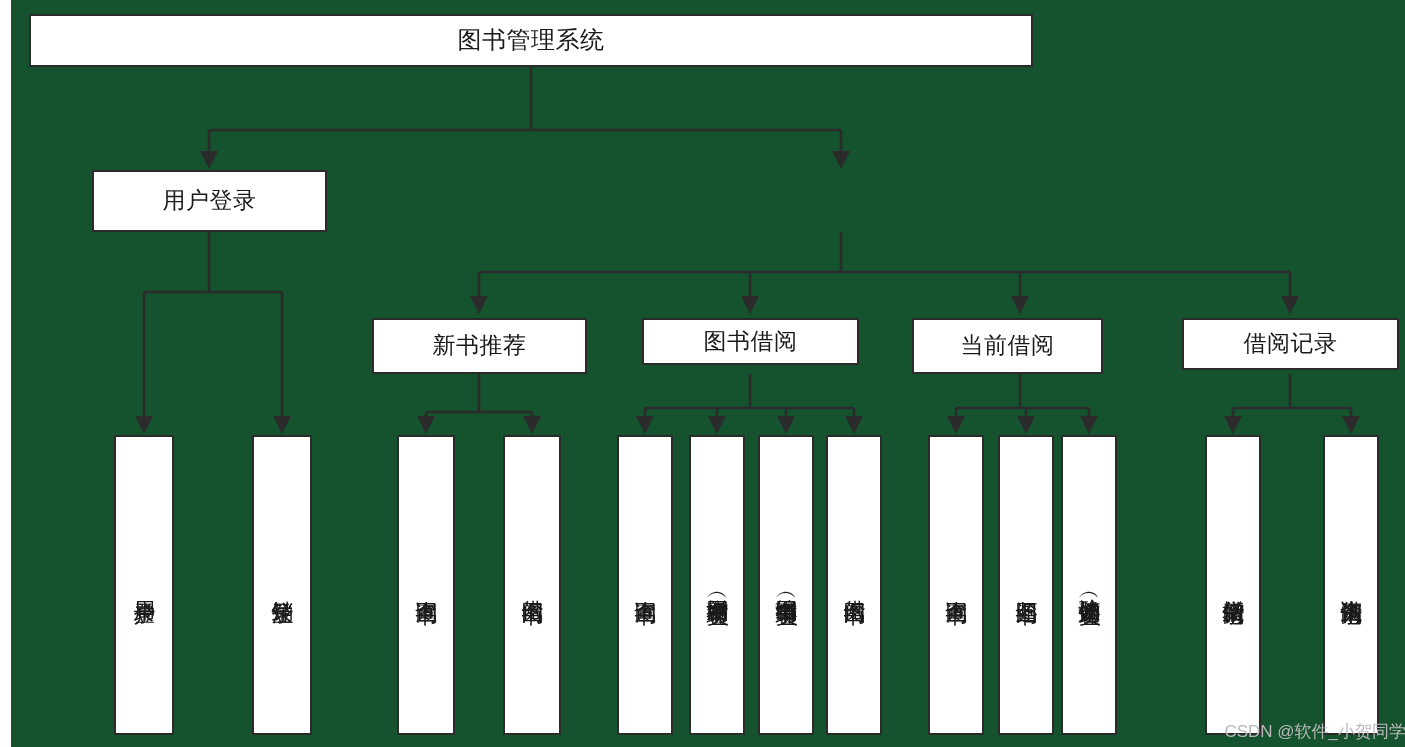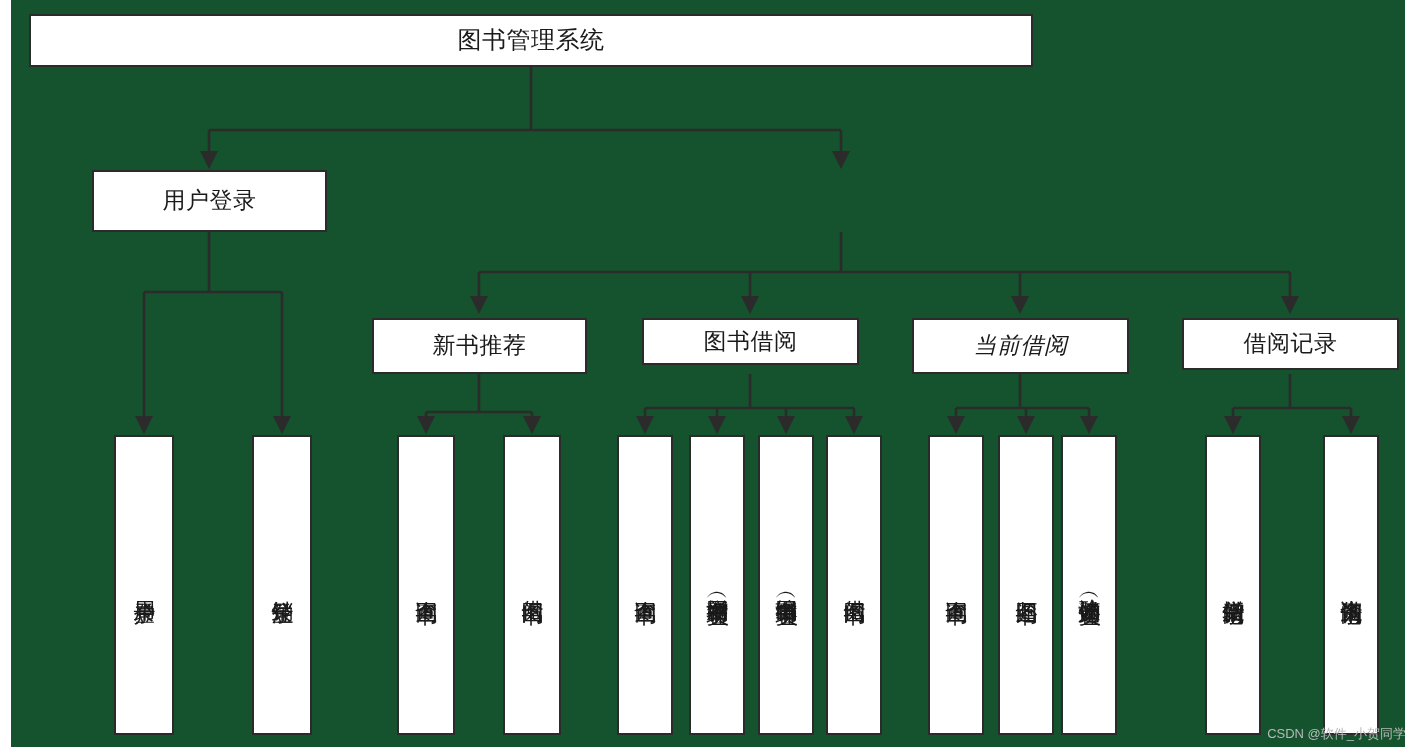--- a/index.html
+++ b/index.html
@@ -59,21 +59,21 @@
     text-orientation: upright;
     font-size: 22px;
     line-height: 1.22;
     letter-spacing: 1px;
     max-height: 100%;
   }
   .watermark {
     position: absolute;
     right: 10px;
     bottom: 4px;
-    font-size: 13px;
+    font-size: 17px;
     color: #b9b9b9;
     white-space: nowrap;
     z-index: 5;
     font-family: "Liberation Sans", "DejaVu Sans", sans-serif;
   }
 </style>
 </head>
 <body>
 
 <div id="canvas">
@@ -137,21 +137,21 @@
   <div class="node horiz" style="left:81px; top:170px; width:235px; height:62px;">
     <span class="label">用户登录</span>
   </div>
 
   <div class="node horiz" style="left:361px; top:318px; width:215px; height:56px;">
     <span class="label">新书推荐</span>
   </div>
   <div class="node horiz" style="left:631px; top:318px; width:217px; height:47px;">
     <span class="label">图书借阅</span>
   </div>
-  <div class="node horiz" style="left:901px; top:318px; width:217px; height:56px;font-style:italic;">
+  <div class="node horiz" style="left:901px; top:318px; width:191px; height:56px;">
     <span class="label">当前借阅</span>
   </div>
   <div class="node horiz" style="left:1171px; top:318px; width:217px; height:52px;">
     <span class="label">借阅记录</span>
   </div>
 
   <div class="node vert" style="left:103px; top:435px; width:60px; height:300px;">
     <span class="label">用户登录</span>
   </div>
   <div class="node vert" style="left:241px; top:435px; width:60px; height:300px;">

